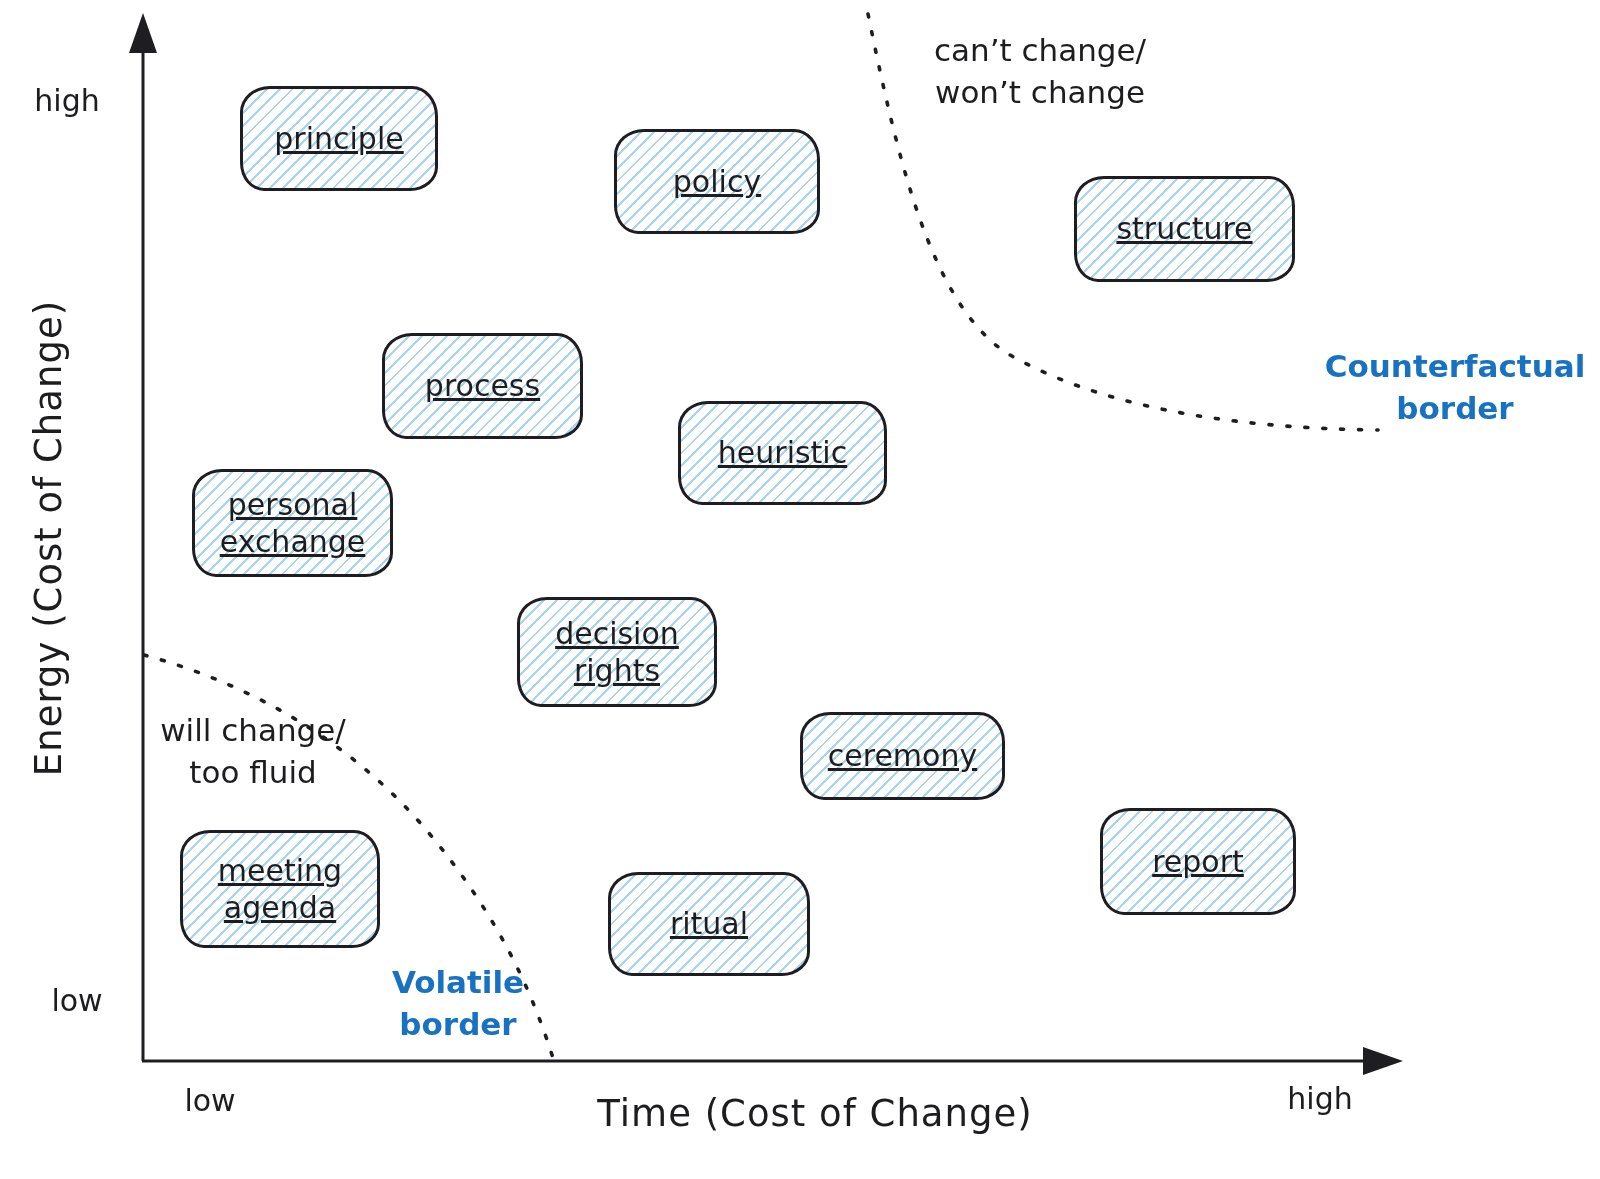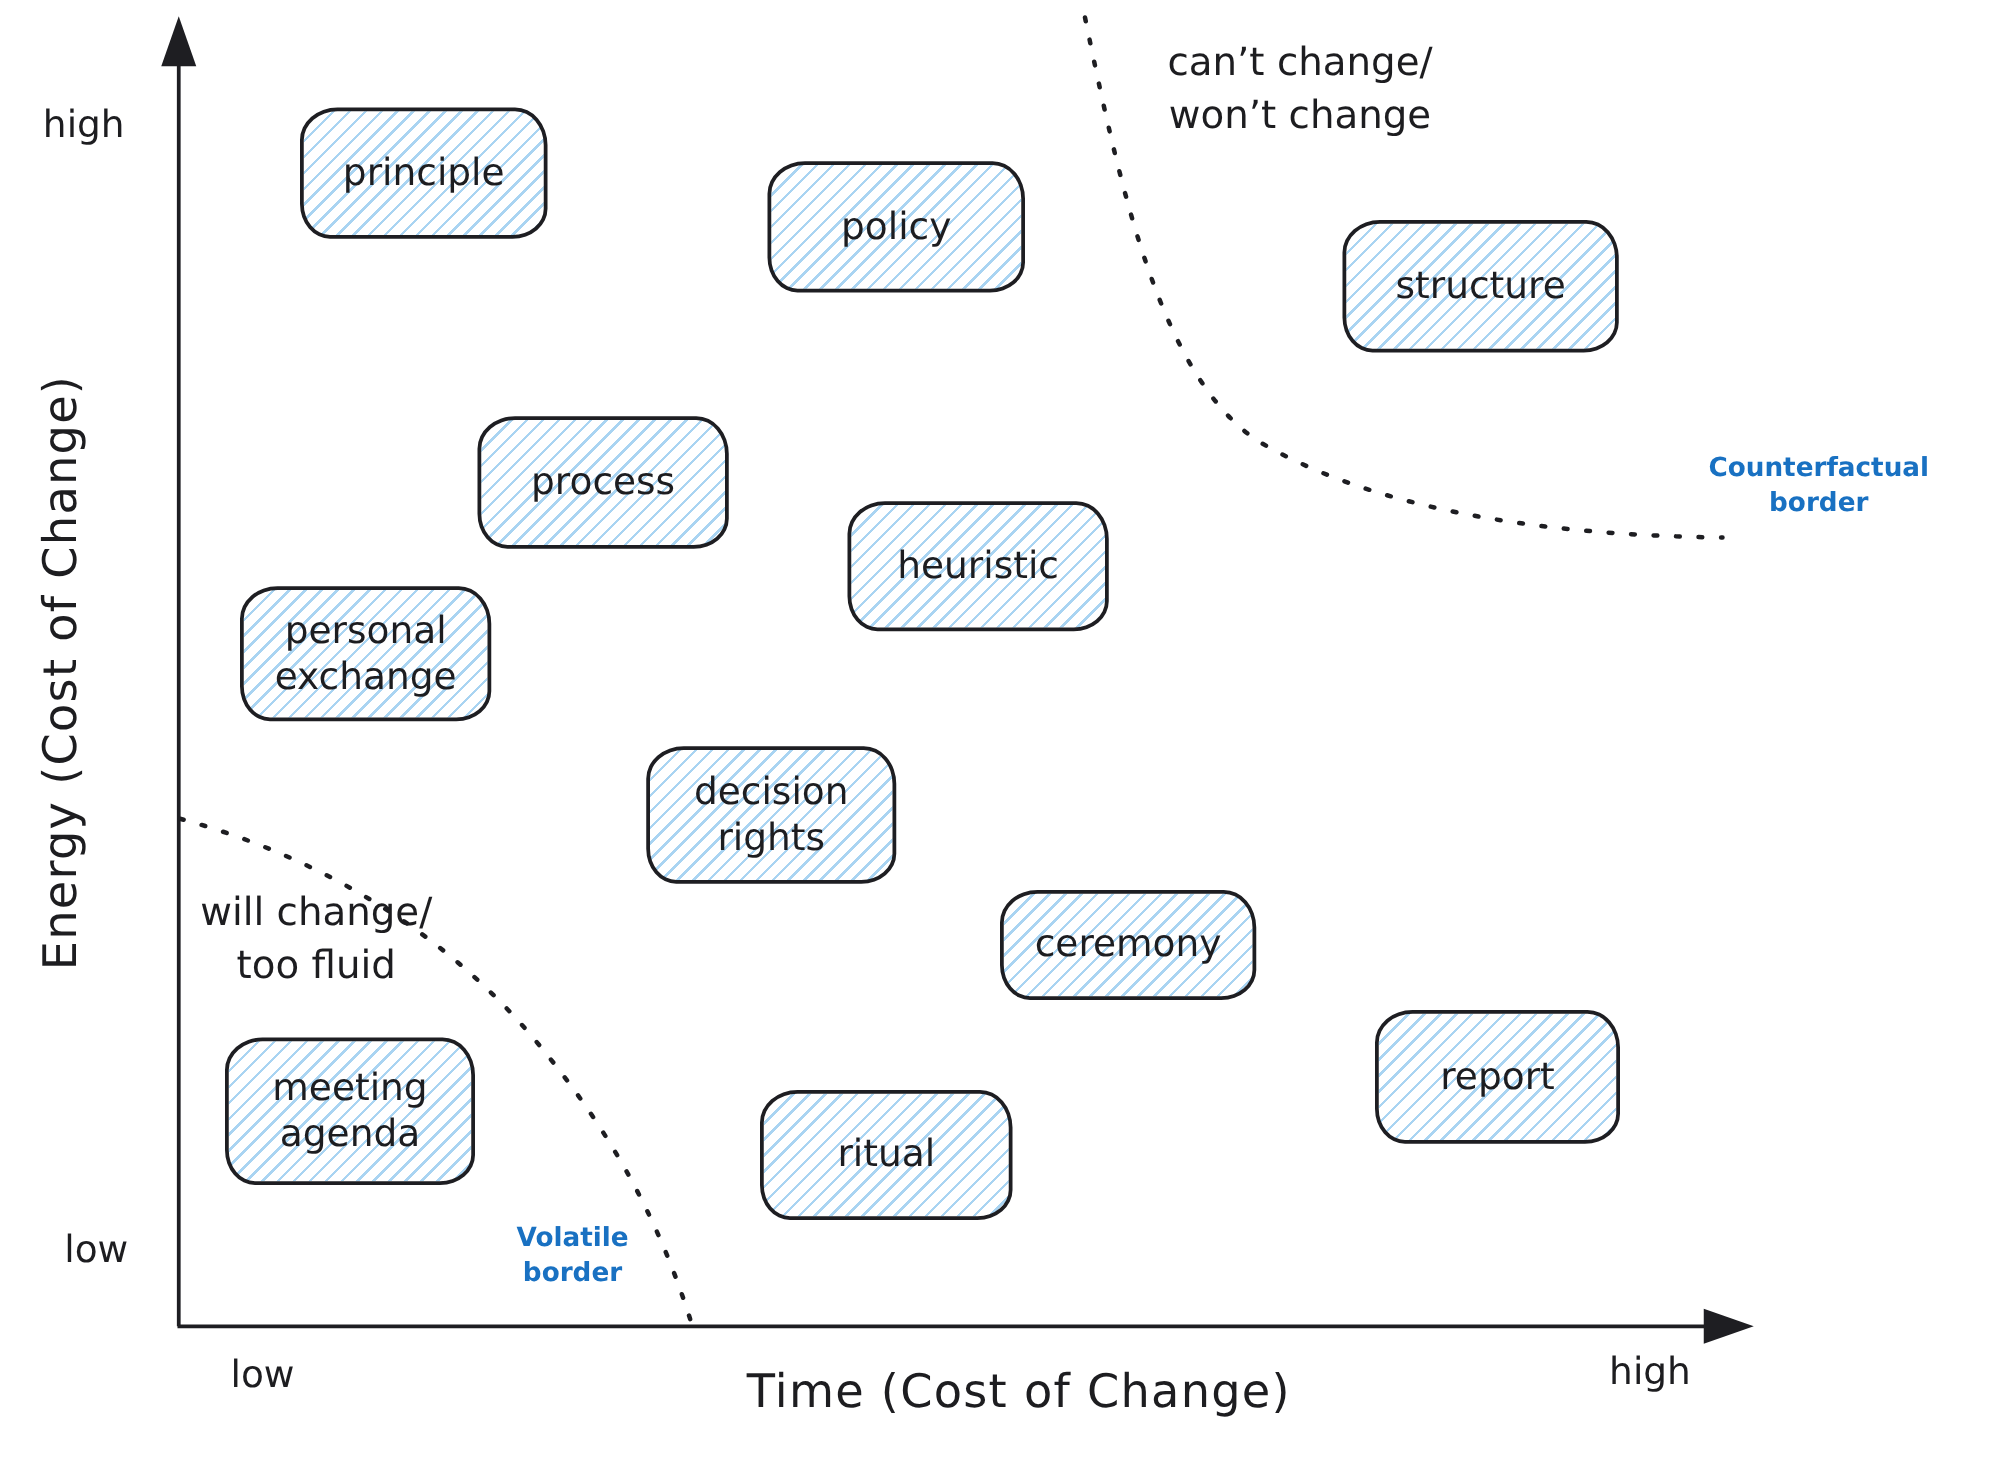--- a/index.html
+++ b/index.html
@@ -26,20 +26,21 @@
     box-sizing: border-box;
     border: 3px solid #1e1e22;
     border-radius: 30px 26px 28px 24px / 26px 30px 24px 28px;
     background-color: #ffffff;
     background-image: repeating-linear-gradient(135deg,
         rgba(255,255,255,0) 0px, rgba(255,255,255,0) 7px,
         #a9d4f2 7px, #a9d4f2 9px);
     font-size: 30px;
     line-height: 1.25;
     white-space: pre-line;
+    text-decoration: underline;
   }
   .axis-end-label {
     position: absolute;
     font-size: 30px;
     transform: translate(-50%, -50%);
     white-space: nowrap;
   }
   .axis-title {
     position: absolute;
     font-size: 37px;
@@ -53,21 +54,21 @@
   .region-note {
     position: absolute;
     font-size: 31px;
     line-height: 1.35;
     text-align: center;
     transform: translate(-50%, -50%);
     white-space: pre-line;
   }
   .border-label {
     position: absolute;
-    font-size: 21px;
+    font-size: 31px;
     line-height: 1.35;
     text-align: center;
     font-weight: bold;
     transform: translate(-50%, -50%);
     white-space: pre-line;
     color: #1971c2;
   }
 </style>
 </head>
 <body>

